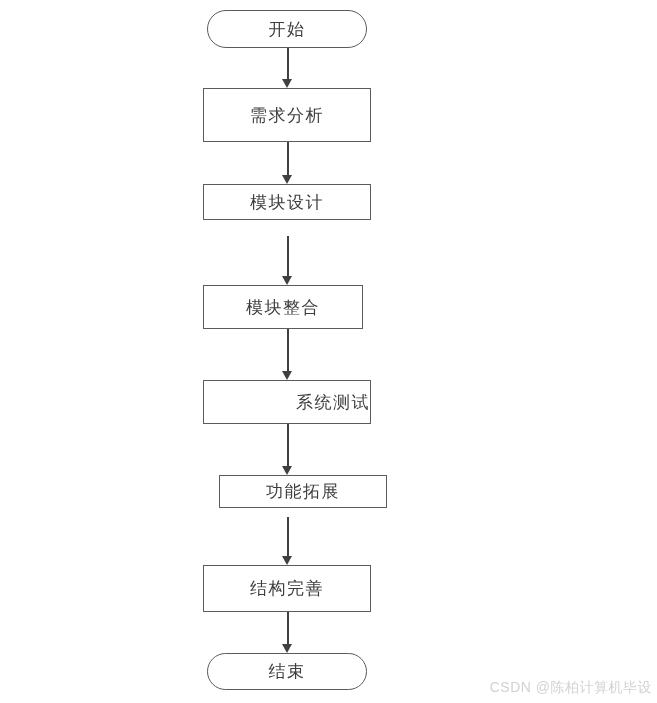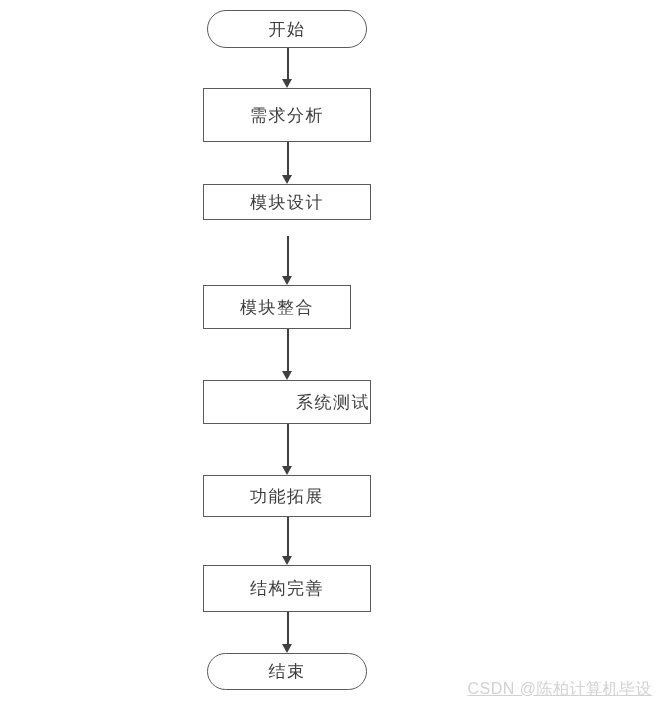--- a/index.html
+++ b/index.html
@@ -52,53 +52,52 @@
     height:0;
     border-left:5.5px solid transparent;
     border-right:5.5px solid transparent;
     border-top:9px solid var(--arrow-color);
   }
   .watermark{
     position:absolute;
     right:5px;
     top:679px;
     font-family:"Liberation Sans","DejaVu Sans",sans-serif;
-    font-size:16px;
+    font-size:14px;
     color:var(--watermark-color);
     letter-spacing:0.5px;
     white-space:nowrap;
-    text-decoration:underline;
   }
 </style>
 </head>
 <body>
 
 <div class="canvas">
 
   <div class="node terminator" style="left:207px;top:10px;width:160px;height:38px;">
     <span>开始</span>
   </div>
 
   <div class="node process" style="left:203px;top:88px;width:168px;height:54px;">
     <span>需求分析</span>
   </div>
 
   <div class="node process" style="left:203px;top:184px;width:168px;height:36px;">
     <span>模块设计</span>
   </div>
 
-  <div class="node process" style="left:203px;top:285px;width:148px;height:44px;">
+  <div class="node process" style="left:203px;top:285px;width:160px;height:44px;">
     <span>模块整合</span>
   </div>
 
   <div class="node process" style="left:203px;top:380px;width:168px;height:44px;justify-content:flex-end;">
     <span>系统测试</span>
   </div>
 
-  <div class="node process" style="left:203px;top:475px;width:168px;height:42px;">
+  <div class="node process" style="left:219px;top:475px;width:168px;height:33px;">
     <span>功能拓展</span>
   </div>
 
   <div class="node process" style="left:203px;top:565px;width:168px;height:47px;">
     <span>结构完善</span>
   </div>
 
   <div class="node terminator" style="left:207px;top:653px;width:160px;height:37px;">
     <span>结束</span>
   </div>

